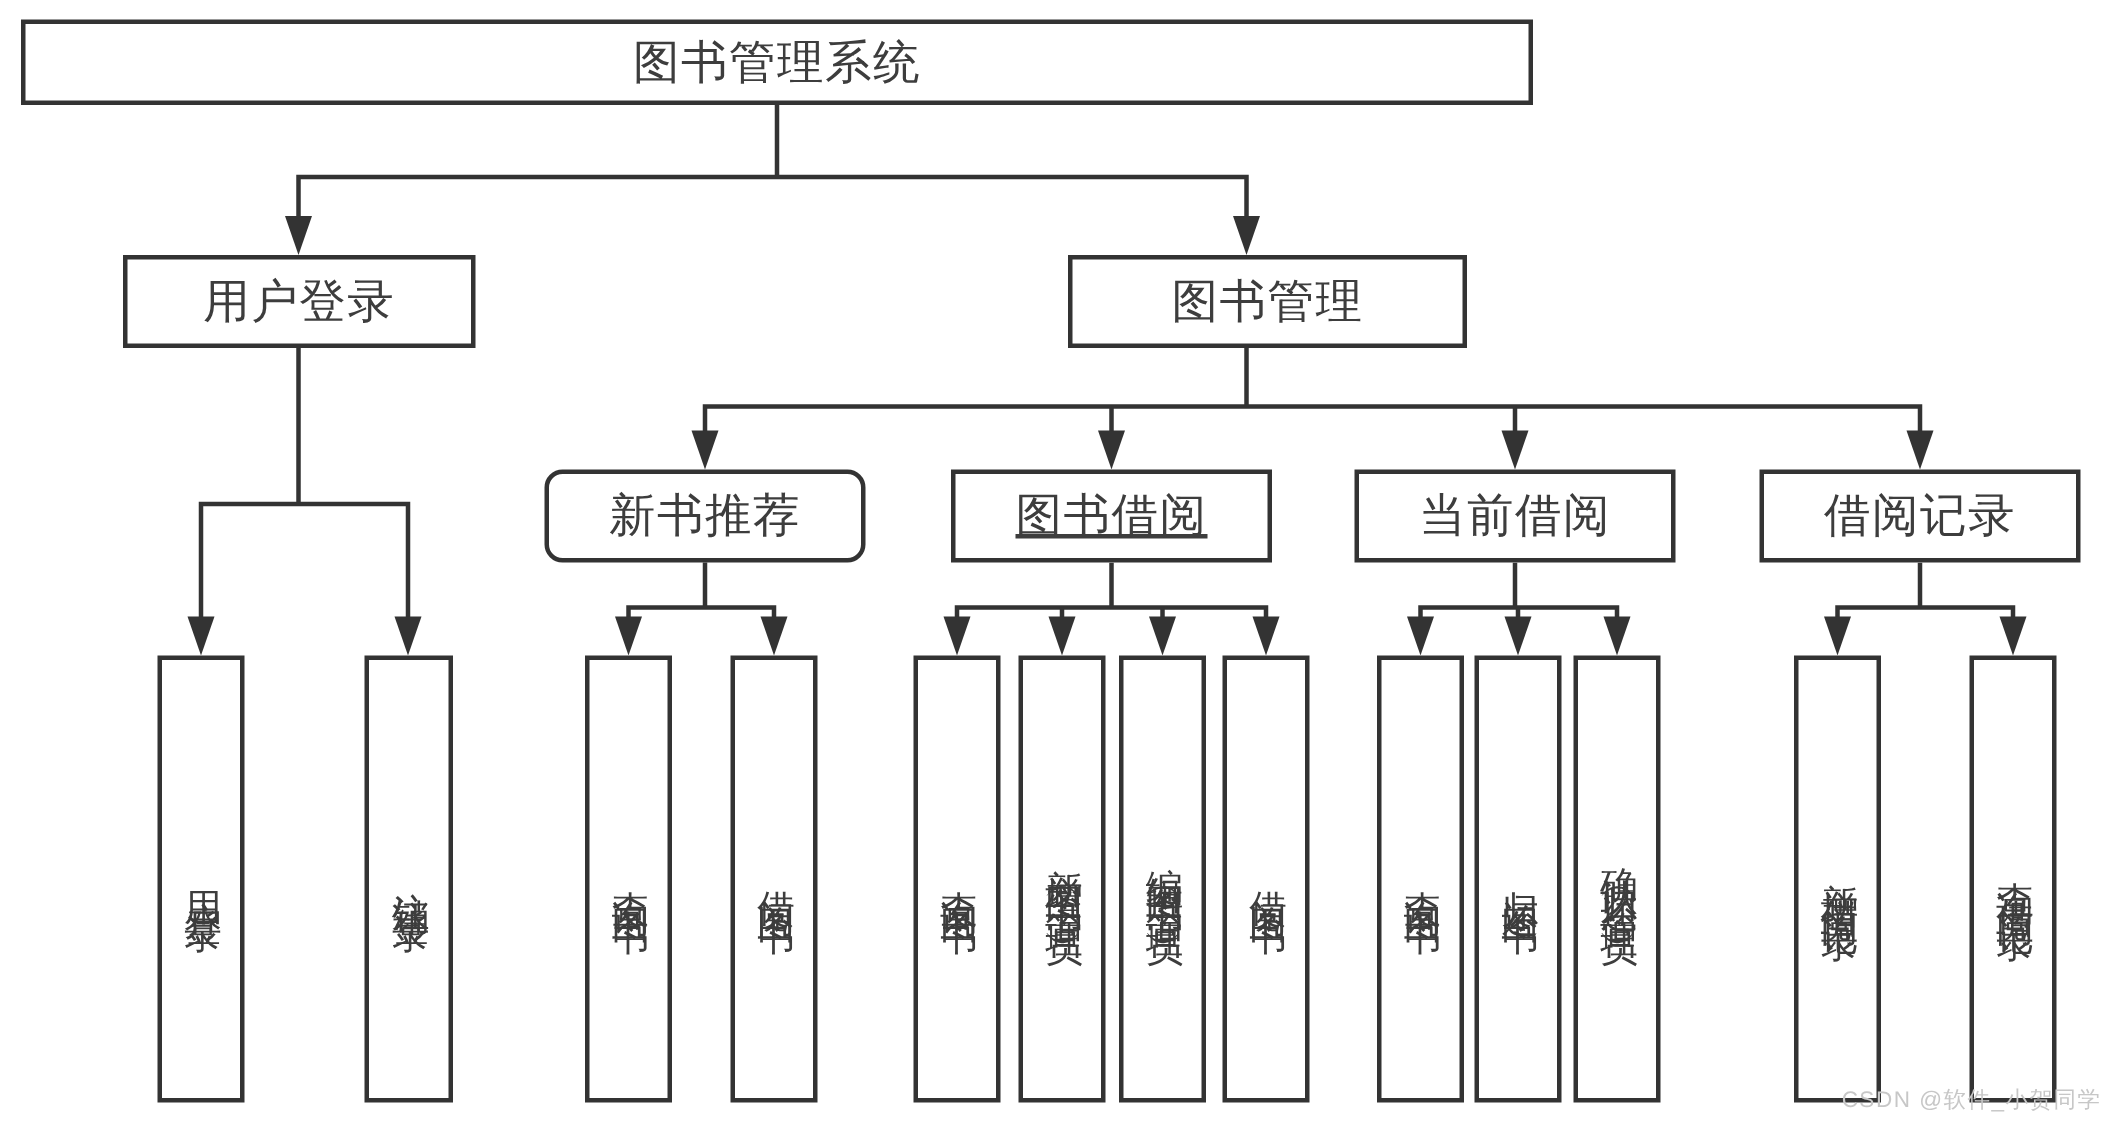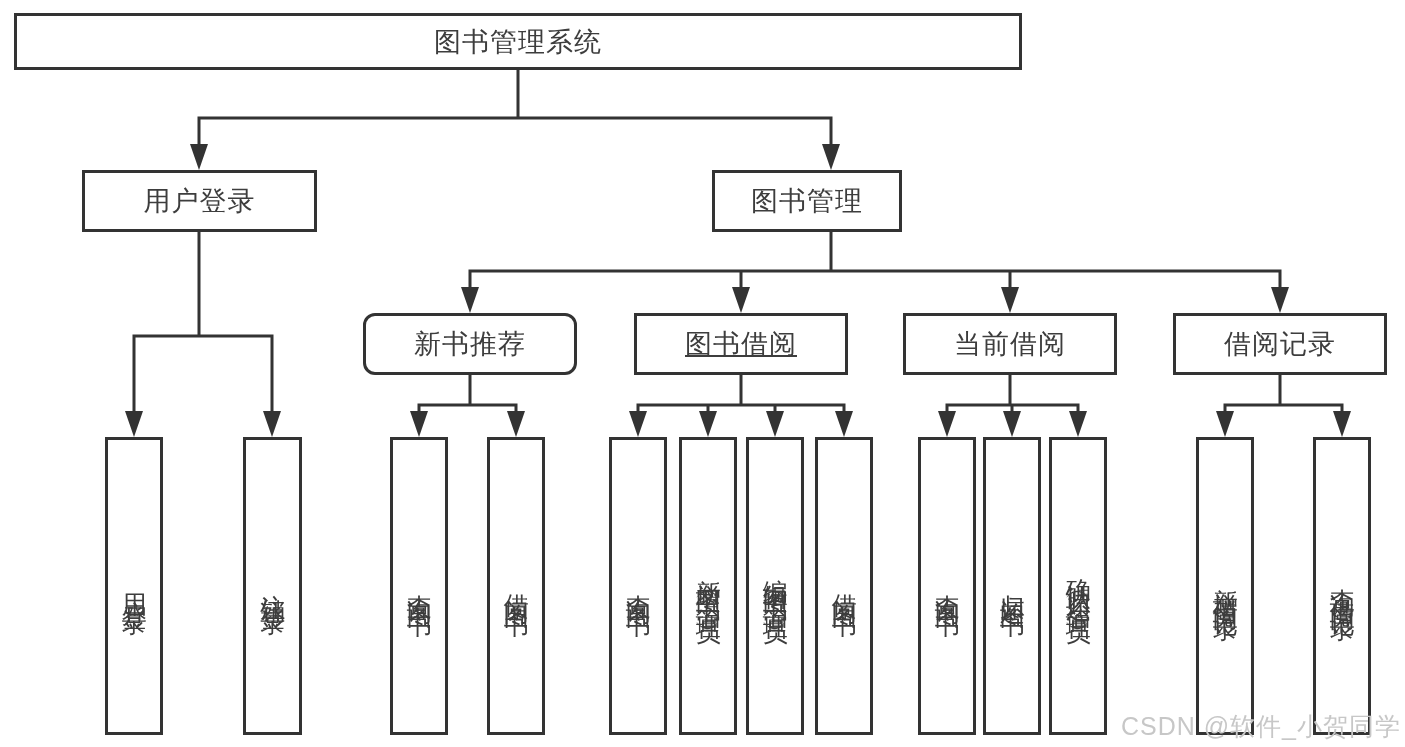--- a/index.html
+++ b/index.html
@@ -25,36 +25,36 @@
     position: absolute;
     background: #ffffff;
     border: 3px solid #333333;
     box-sizing: border-box;
     display: flex;
     align-items: center;
     justify-content: center;
     color: #3d3d3d;
   }
   .h-node {
-    font-size: 27px;
+    font-size: 31px;
     letter-spacing: 1px;
     white-space: nowrap;
   }
   .v-node .v-text {
     writing-mode: vertical-lr;
     text-orientation: mixed;
     font-size: 25px;
     letter-spacing: 6px;
     line-height: 1.1;
   }
   .watermark {
     position: absolute;
     right: 4px;
     bottom: 4px;
-    font-size: 25px;
+    font-size: 15px;
     color: #c7c7c7;
     letter-spacing: 1px;
     white-space: nowrap;
     z-index: 5;
     text-align: center;
   }
 </style>
 </head>
 <body>
 
@@ -103,21 +103,21 @@
       <polygon points="1078,437 1069,411 1087,411"></polygon>
 
       <polygon points="1225,437 1216,411 1234,411"></polygon>
       <polygon points="1342,437 1333,411 1351,411"></polygon>
     </g>
   </svg>
 
   <div class="node h-node" style="left:14px; top:13px; width:1008px; height:57px;">图书管理系统</div>
 
   <div class="node h-node" style="left:82px; top:170px; width:235px; height:62px;">用户登录</div>
-  <div class="node h-node" style="left:712px; top:170px; width:190px; height:62px;">图书管理</div>
+  <div class="node h-node" style="left:712px; top:170px; width:266px; height:62px;">图书管理</div>
 
   <div class="node h-node" style="left:363px; top:313px; width:214px; height:62px;border-radius:12px;">新书推荐</div>
   <div class="node h-node" style="left:634px; top:313px; width:214px; height:62px;text-decoration:underline;">图书借阅</div>
   <div class="node h-node" style="left:1173px; top:313px; width:214px; height:62px;">借阅记录</div>
   <div class="node h-node" style="left:903px; top:313px; width:214px; height:62px;">当前借阅</div>
 
   <div class="node v-node" style="left:105px; top:437px; width:58px; height:298px;">
     <span class="v-text">用户登录</span>
   </div>
   <div class="node v-node" style="left:243px; top:437px; width:59px; height:298px;">

